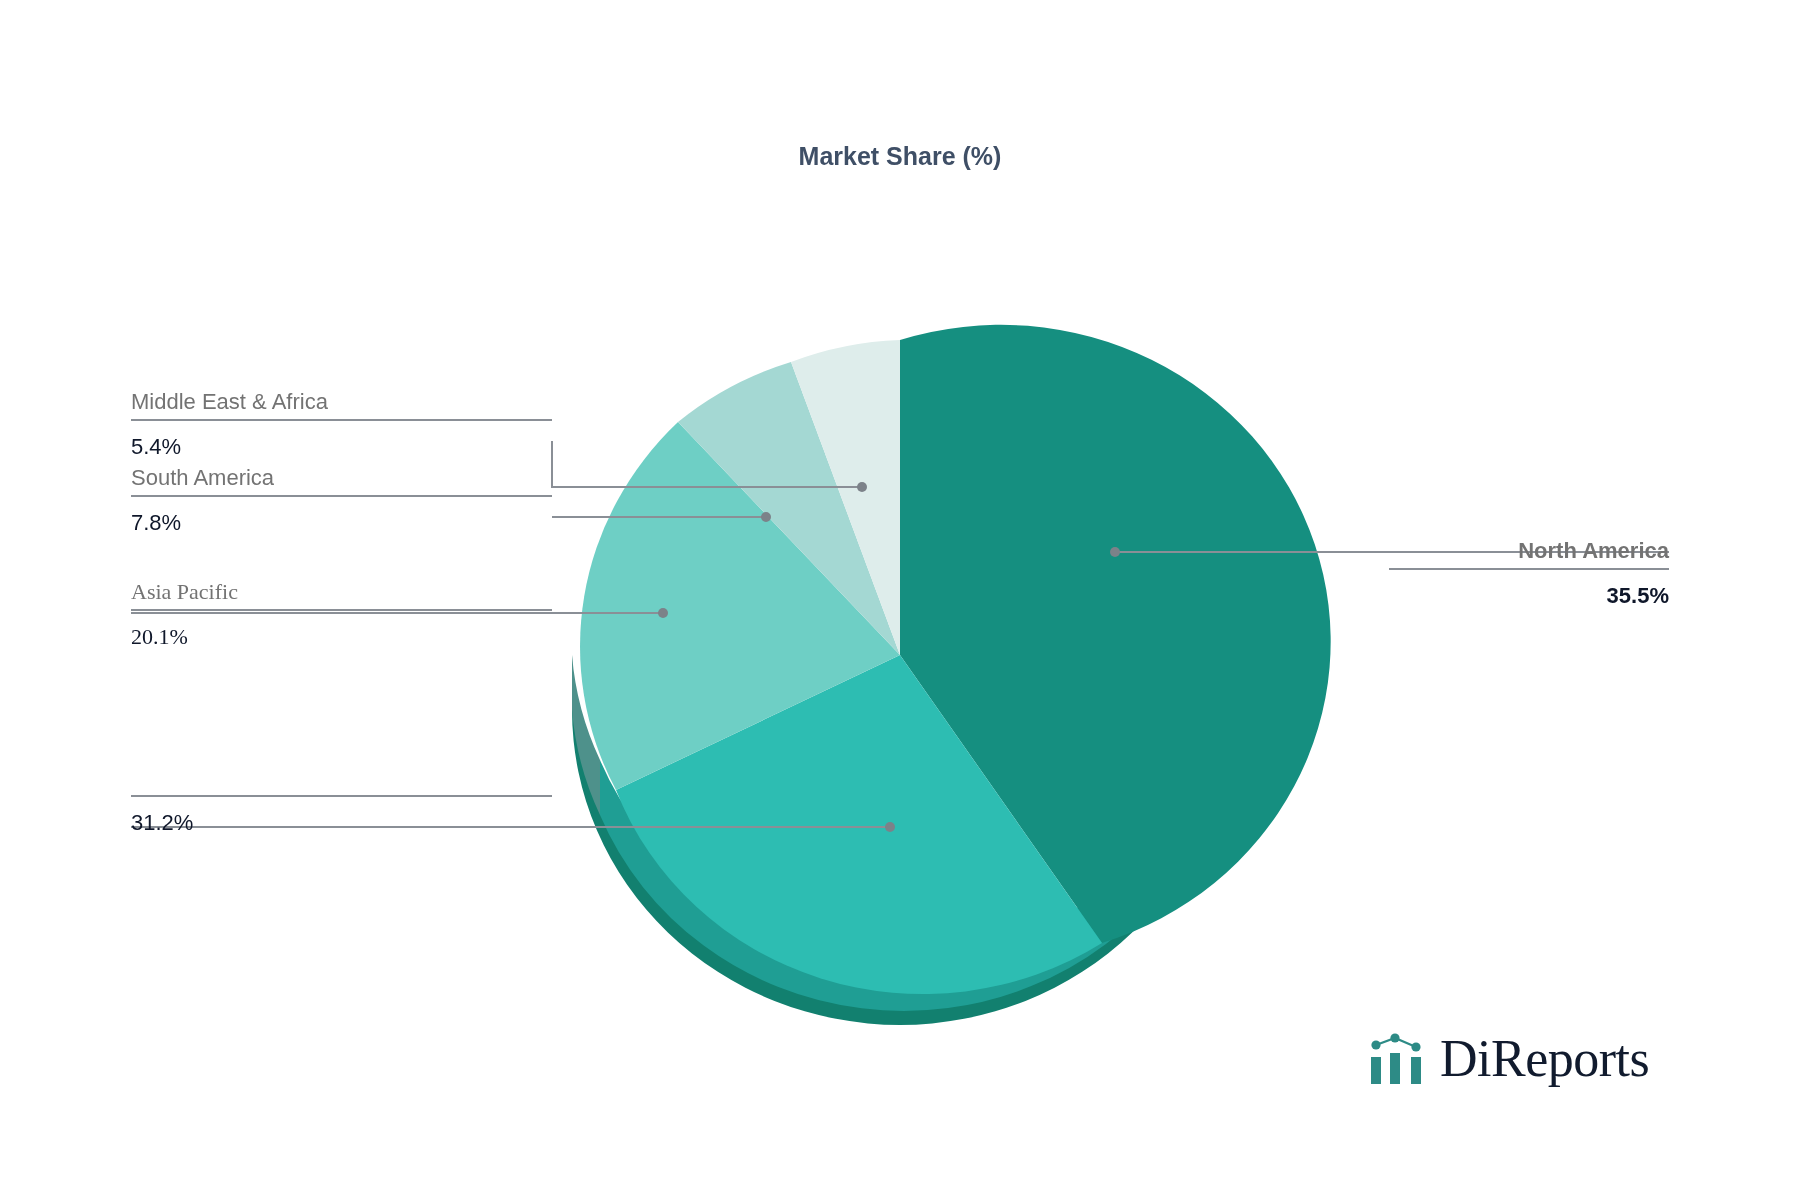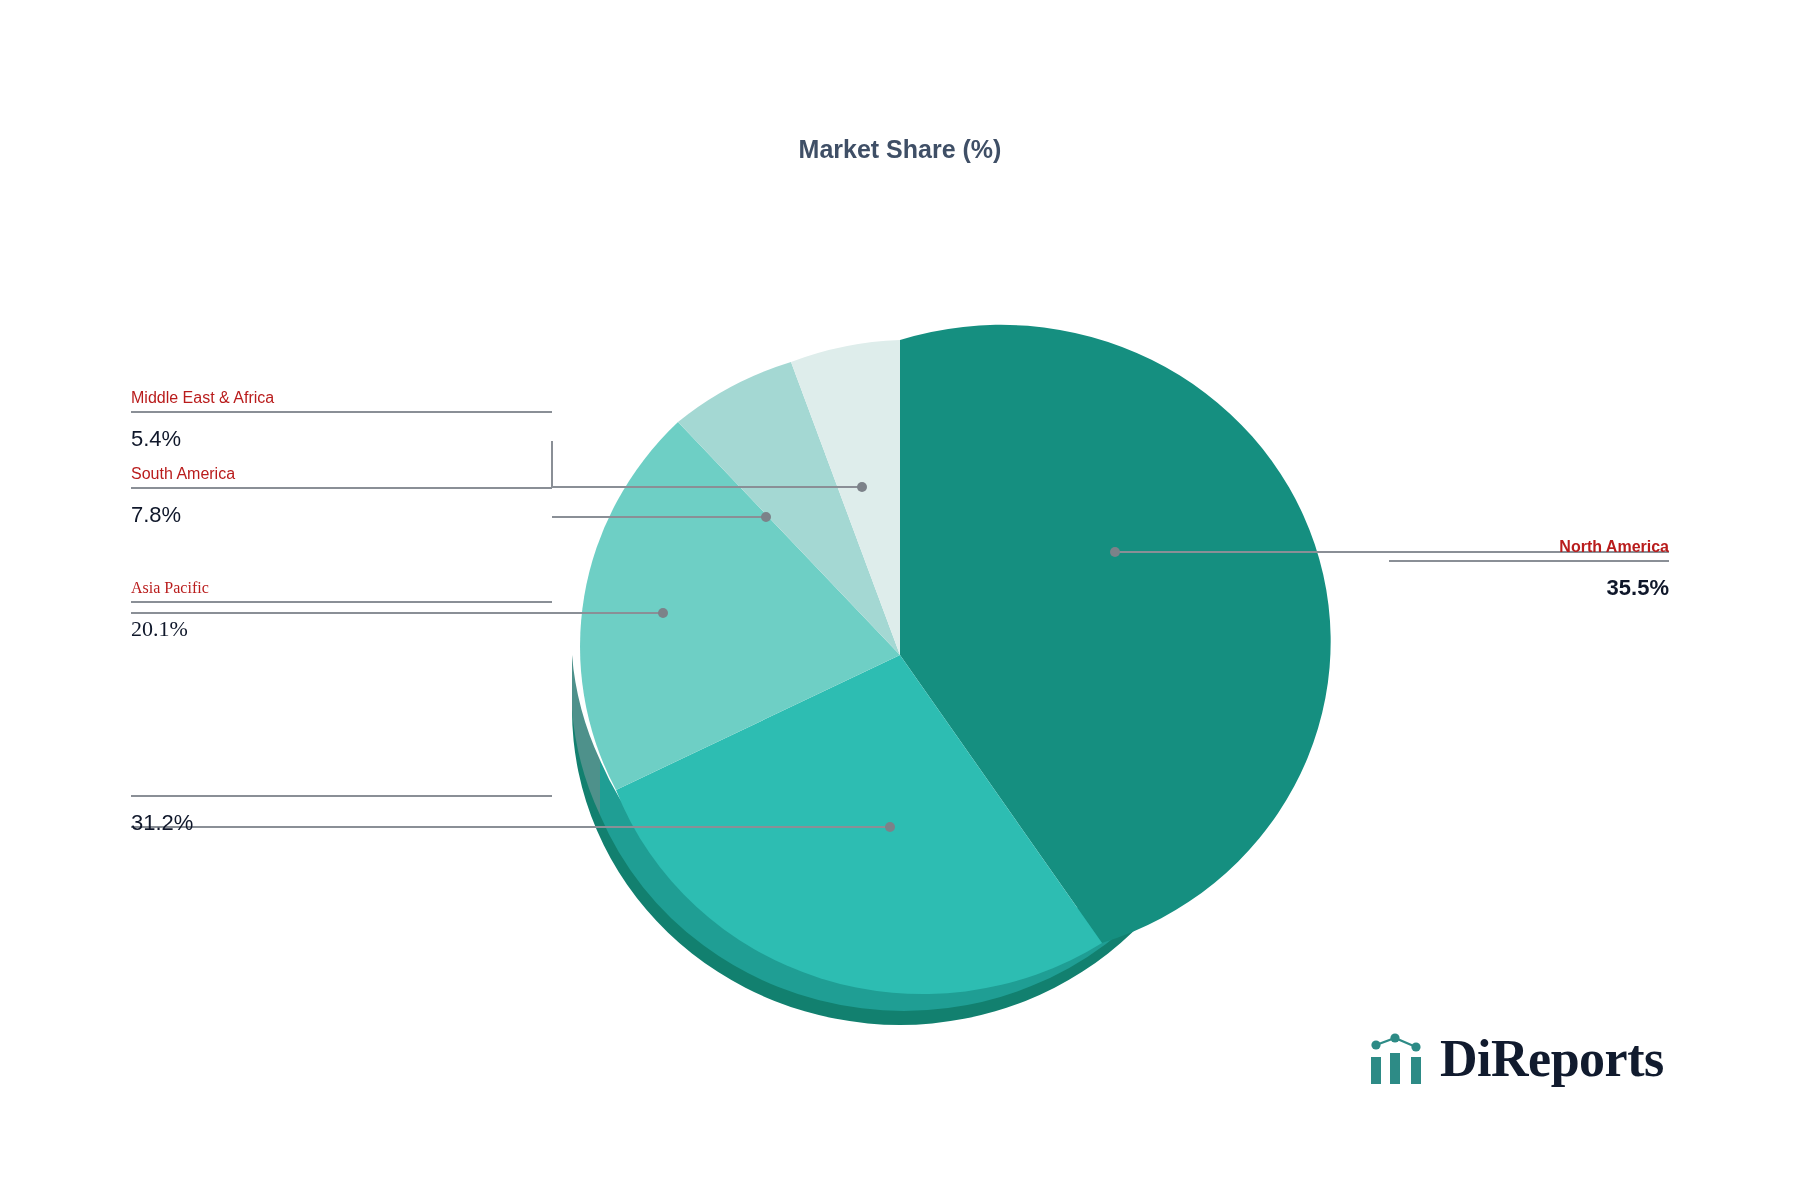--- a/index.html
+++ b/index.html
@@ -34,34 +34,34 @@
     pointer-events: none;
   }
   .chart-title {
     font-size: 30px;
     font-weight: bold;
     color: #111827;
     letter-spacing: 0.1px;
     line-height: 1.2;
   }
   .chart-subtitle {
-    margin-top: 8px;
+    margin-top: 15px;
     font-size: 25px;
     font-weight: bold;
     color: #3f4f66;
     line-height: 1.2;
   }
 
   
   .callout {
     position: absolute;
   }
   .callout .cl-name {
-    font-size: 16px;
-    color: #b91c1c;
+    font-size: 22px;
+    color: #737373;
     white-space: nowrap;
     line-height: 1.25;
   }
   .callout .cl-rule {
     height: 0;
     border-top: 2px solid #8a8f96;
     margin-top: 3px;
   }
   .callout .cl-value {
     font-size: 22px;
@@ -80,21 +80,21 @@
     left: 1368px;
     top: 1032px;
     display: flex;
     align-items: center;
     gap: 10px;
   }
   .logo-mark { display: block; }
   .logo-text {
     font-family: "Liberation Serif", serif;
     font-size: 52px;
-    font-weight: bold;
+    font-weight: normal;
     color: #111b2e;
     letter-spacing: -0.5px;
     line-height: 1;
   }
 </style>
 </head>
 <body>
 
 <svg id="canvas" viewBox="0 0 1800 1196">
   <defs>

